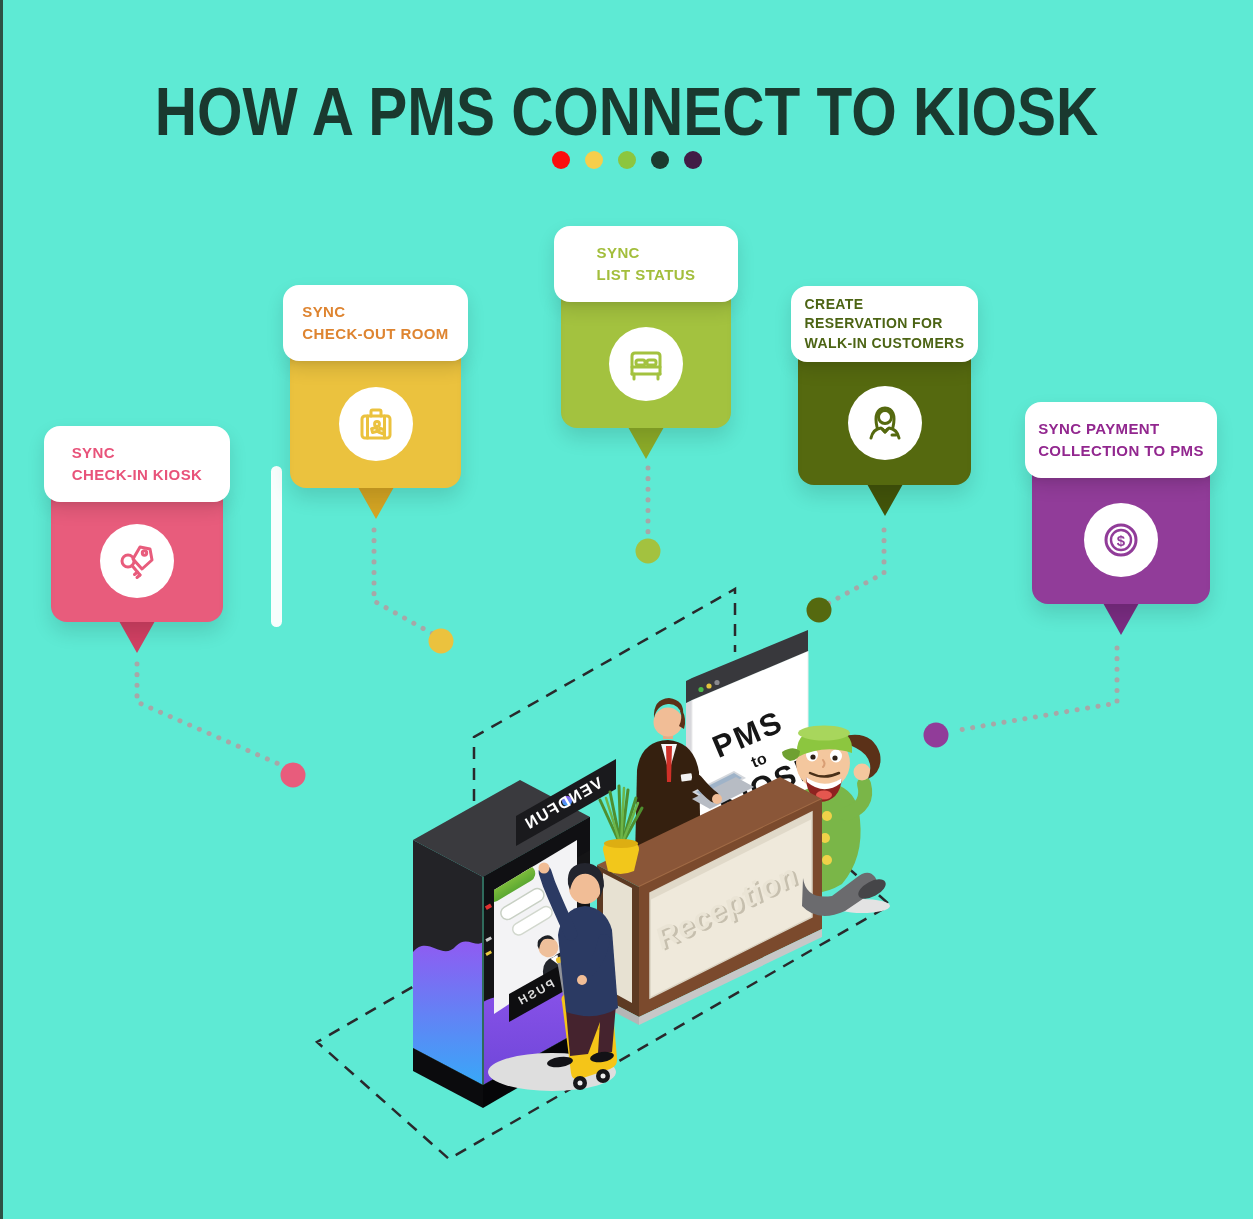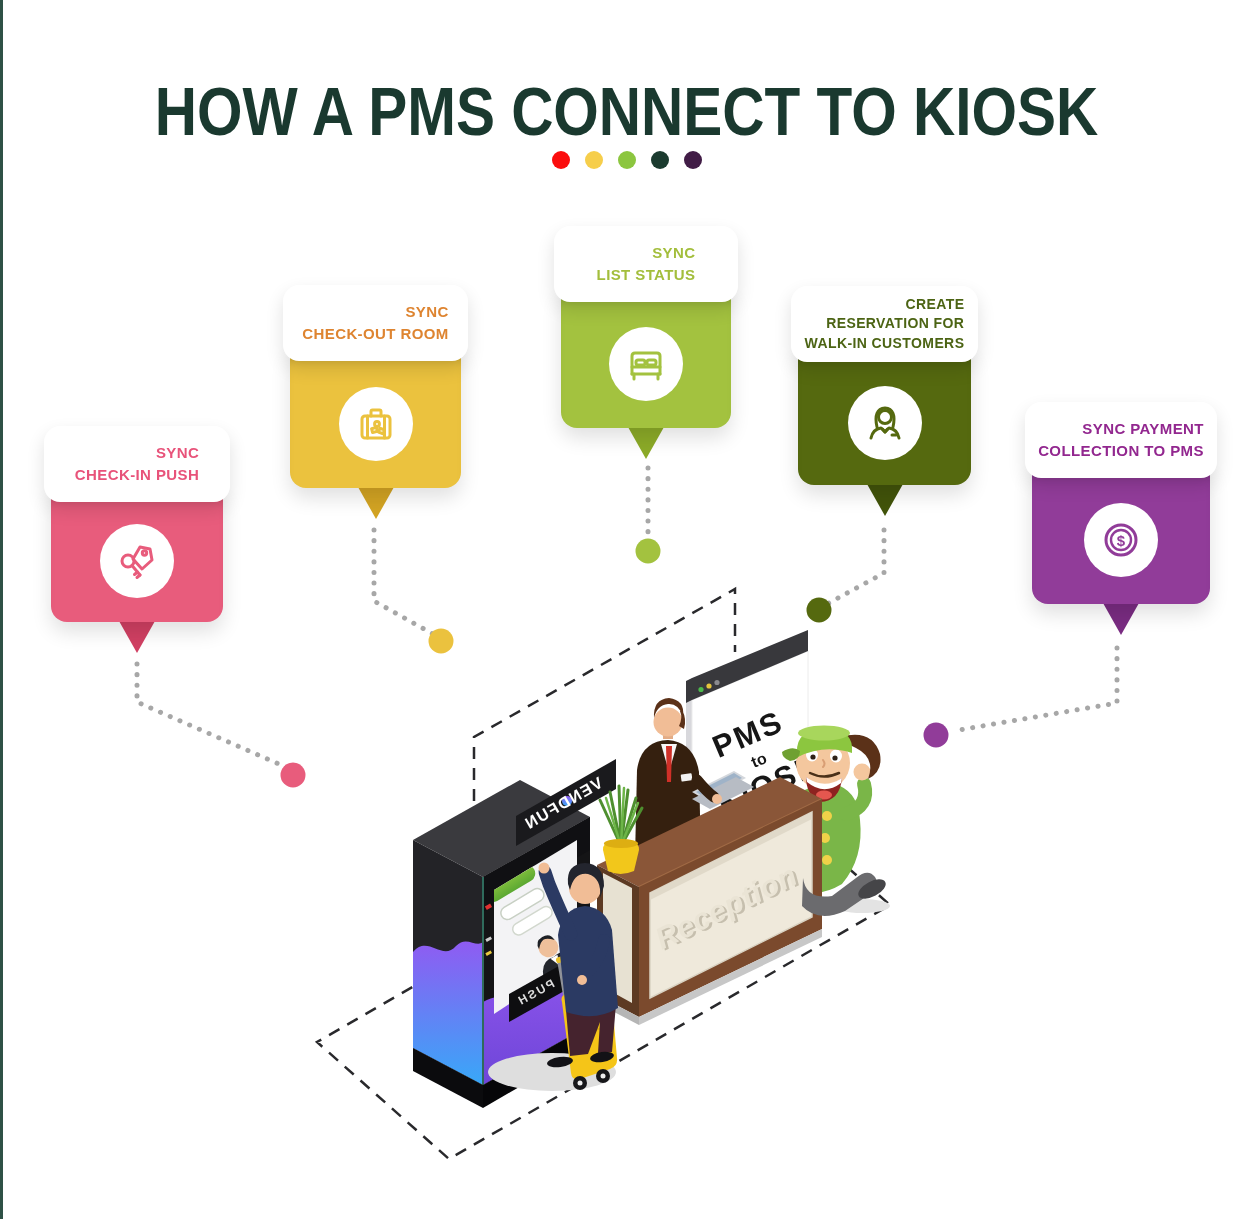--- a/index.html
+++ b/index.html
@@ -1,32 +1,32 @@
 <!DOCTYPE html>
 <html><head>
 <meta charset="utf-8">
 <style>
   html,body{margin:0;padding:0;background:#e9e9e9;}
-  .stage{position:relative;width:1253px;height:1219px;background:#ffffff;overflow:hidden;
+  .stage{position:relative;width:1253px;height:1219px;background:#5eead4;overflow:hidden;
          font-family:"Liberation Sans",sans-serif;}
   .edge-line{position:absolute;left:0;top:0;width:3px;height:100%;background:#2E5146;}
   .decor-bar{position:absolute;left:271px;top:466px;width:11px;height:161px;background:#fff;border-radius:6px;opacity:.95;}
 
   .title{position:absolute;top:72px;left:0;width:100%;text-align:center;
          font-size:68px;font-weight:800;color:#1A392F;letter-spacing:0;
          transform:scaleX(.86);transform-origin:center;white-space:nowrap;}
   .dots-row{position:absolute;top:151px;left:0;width:100%;display:flex;justify-content:center;gap:15px;}
   .dots-row .dot{width:18px;height:18px;border-radius:50%;}
 
   .scene{position:absolute;left:0;top:0;width:1253px;height:1219px;}
   .scene text{font-family:"Liberation Sans",sans-serif;}
 
   .card{position:absolute;}
   .card-top{position:relative;z-index:2;height:76px;background:#fff;border-radius:16px;
-            display:flex;align-items:center;justify-content:center;text-align:right;
+            display:flex;align-items:center;justify-content:center;text-align:left;
             box-shadow:0 8px 18px rgba(0,0,0,.12);}
   .card-label{font-size:15px;font-weight:800;letter-spacing:.4px;line-height:1.45;color:var(--text);}
   .card-label span{display:block;}
   .card.small-label .card-label{font-size:14px;line-height:1.4;}
   .card-body{position:relative;z-index:1;margin:-12px 7px 0;height:140px;background:var(--body);
              border-radius:0 0 16px 16px;display:flex;align-items:center;justify-content:center;
              padding-top:10px;box-shadow:inset 0 16px 12px -8px rgba(0,0,0,.22), 0 10px 20px rgba(0,0,0,.12);}
   .icon-circle{width:74px;height:74px;background:#fff;border-radius:50%;
                display:flex;align-items:center;justify-content:center;color:var(--body);}
   .icon-circle svg{width:48px;height:48px;}
@@ -267,21 +267,21 @@
       <circle cx="582" cy="980" r="5" fill="#F1BD96"></circle>
       <circle cx="585" cy="888" r="16" fill="#F1BD96"></circle>
       <path d="M568,884 Q566,864 585,863 Q604,864 604,886 L600,898 Q602,878 588,874 Q574,872 570,890 Z" fill="#23252E"></path>
     </g>
   </svg>
 
   <div class="card" style="left: 44px; top: 426px; width: 186px; --body: #E85C7C; --pointer: #D14063; --text: #E8537A;">
     <div class="card-top">
       <div class="card-label">
         <span>SYNC</span>
-          <span>CHECK-IN PUSH</span>
+          <span>CHECK-IN KIOSK</span>
           <span></span>
       </div>
     </div>
     <div class="card-body" style="height:122px;">
       <div class="icon-circle">
         <svg viewBox="0 0 48 48" fill="none" stroke="currentColor" stroke-width="3" stroke-linecap="round" stroke-linejoin="round">
           <path d="M27 10 L37 12 L39 23 L29 32 L20 22 Z"></path>
           <circle cx="31.5" cy="16" r="2.2"></circle>
           <circle cx="15" cy="24" r="6"></circle>
           <path d="M19 28.5 L27 38"></path>

